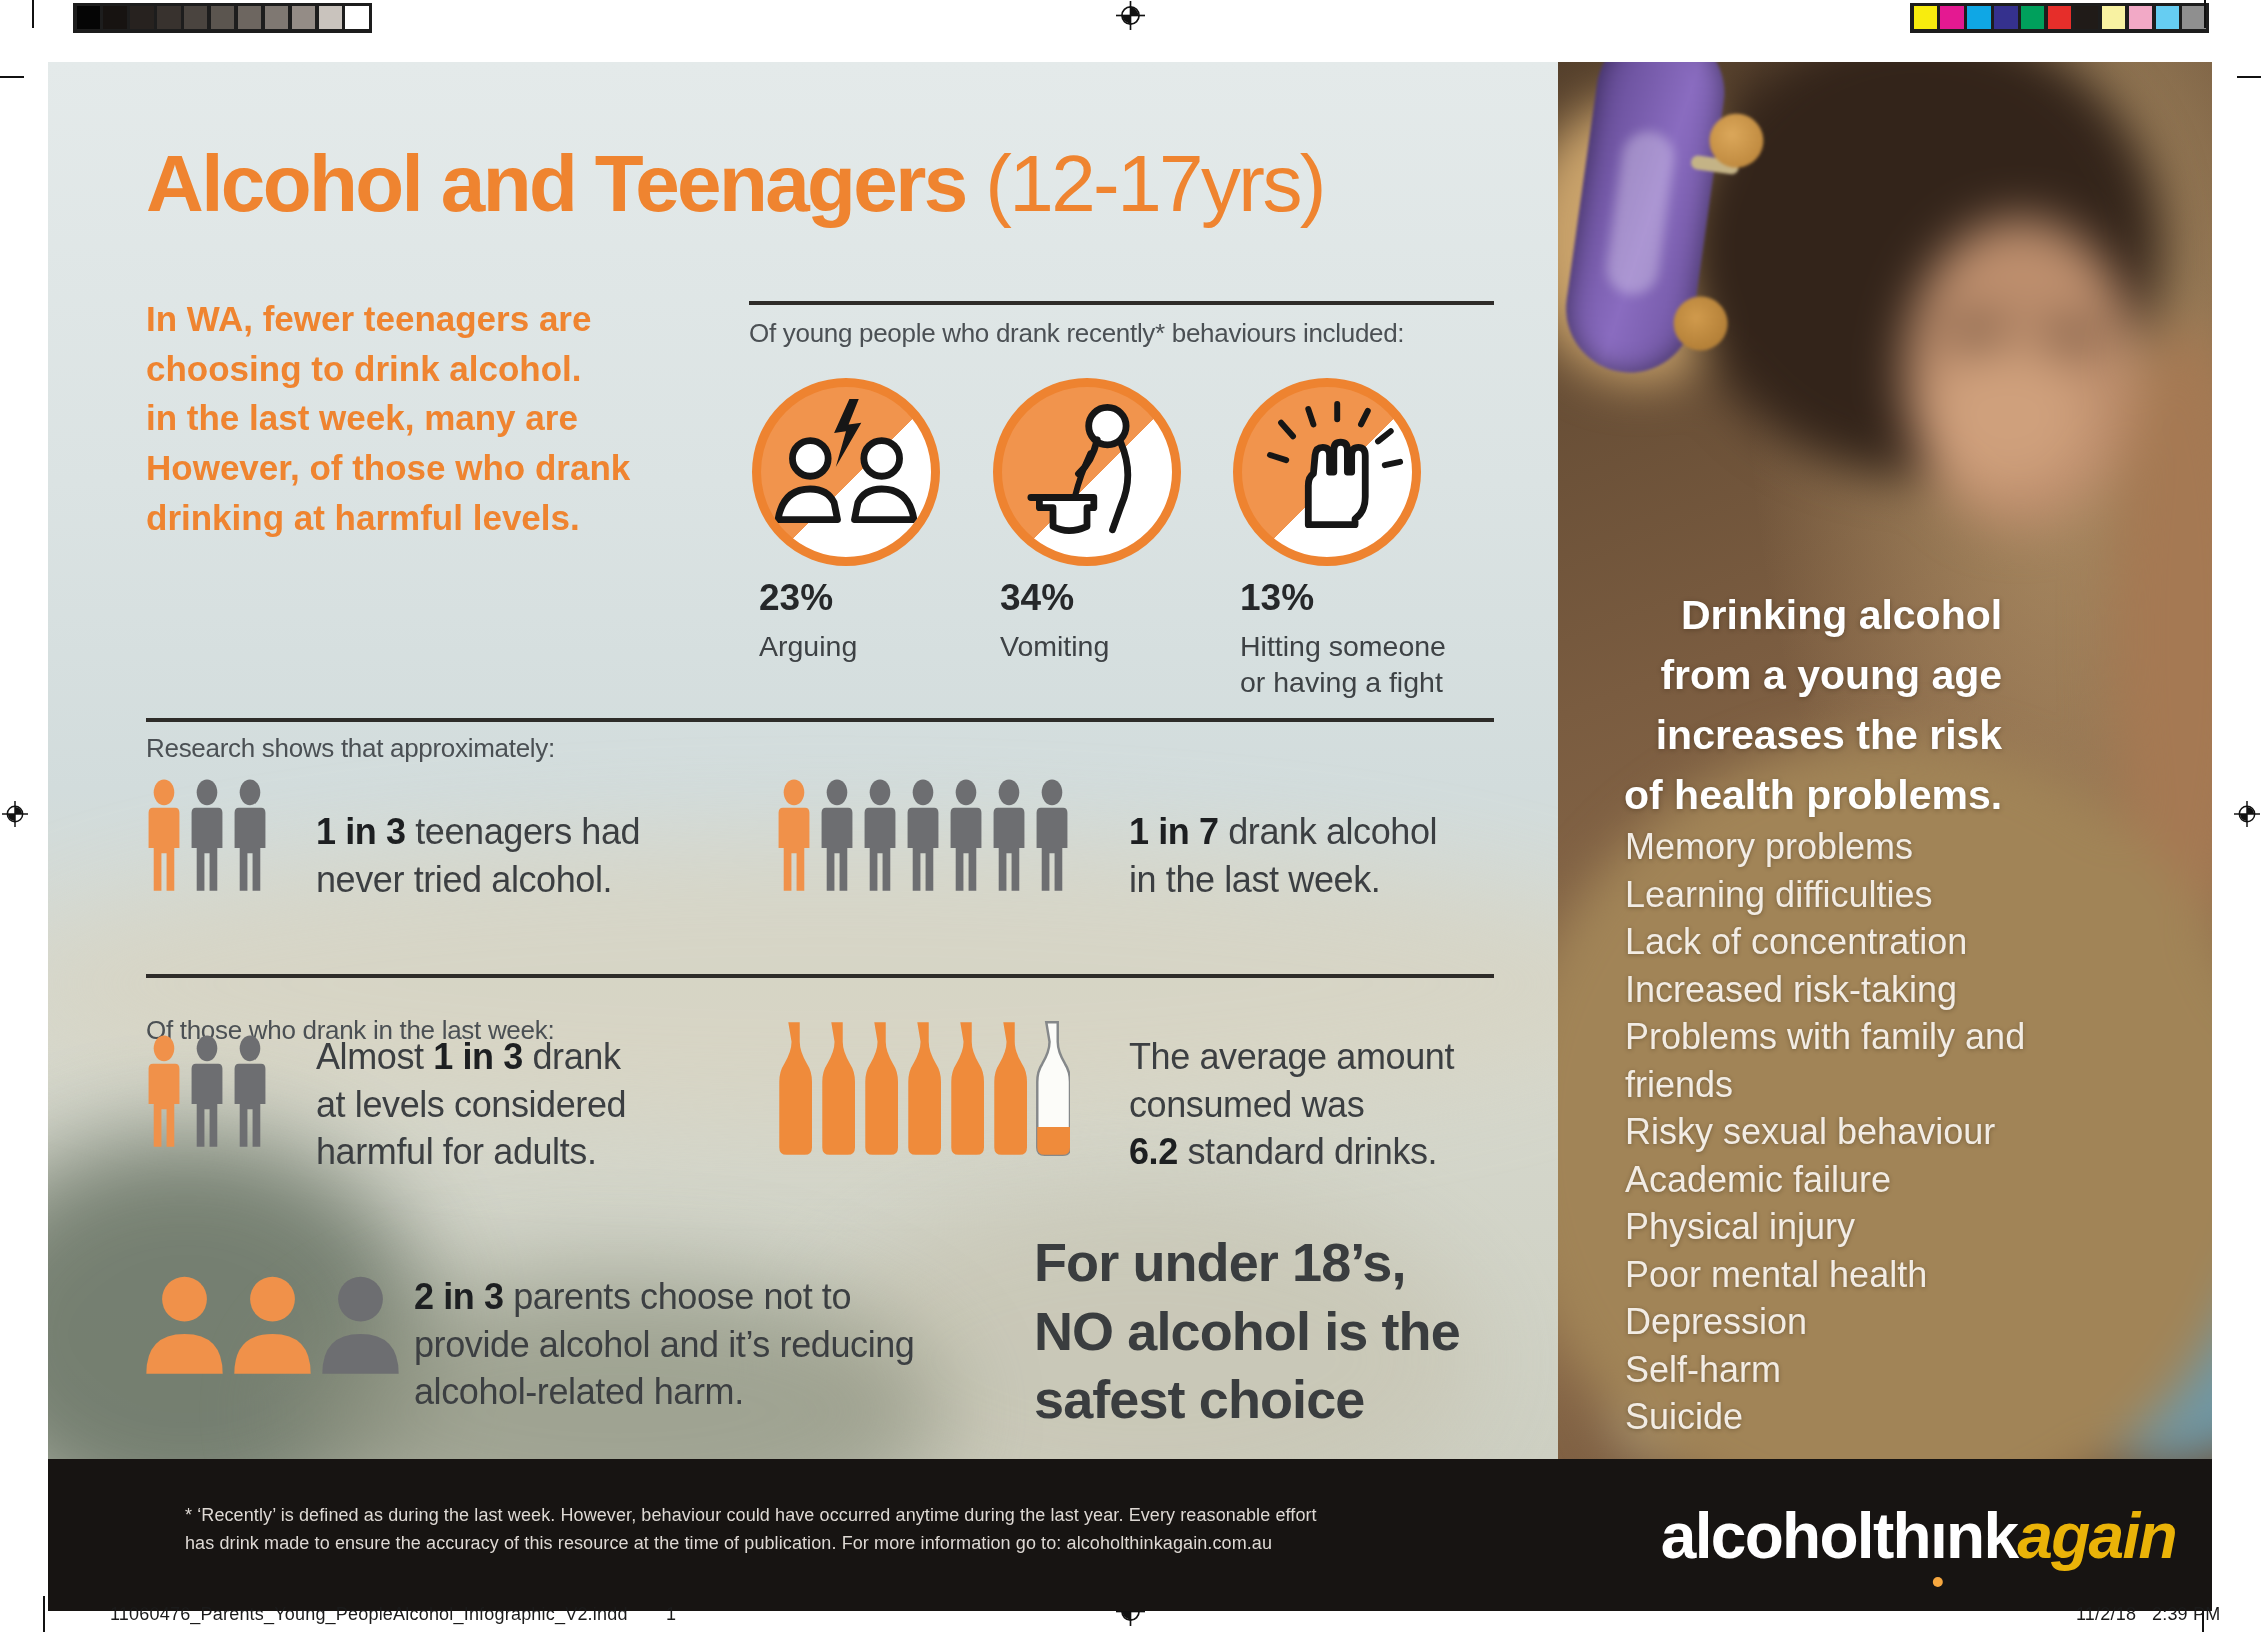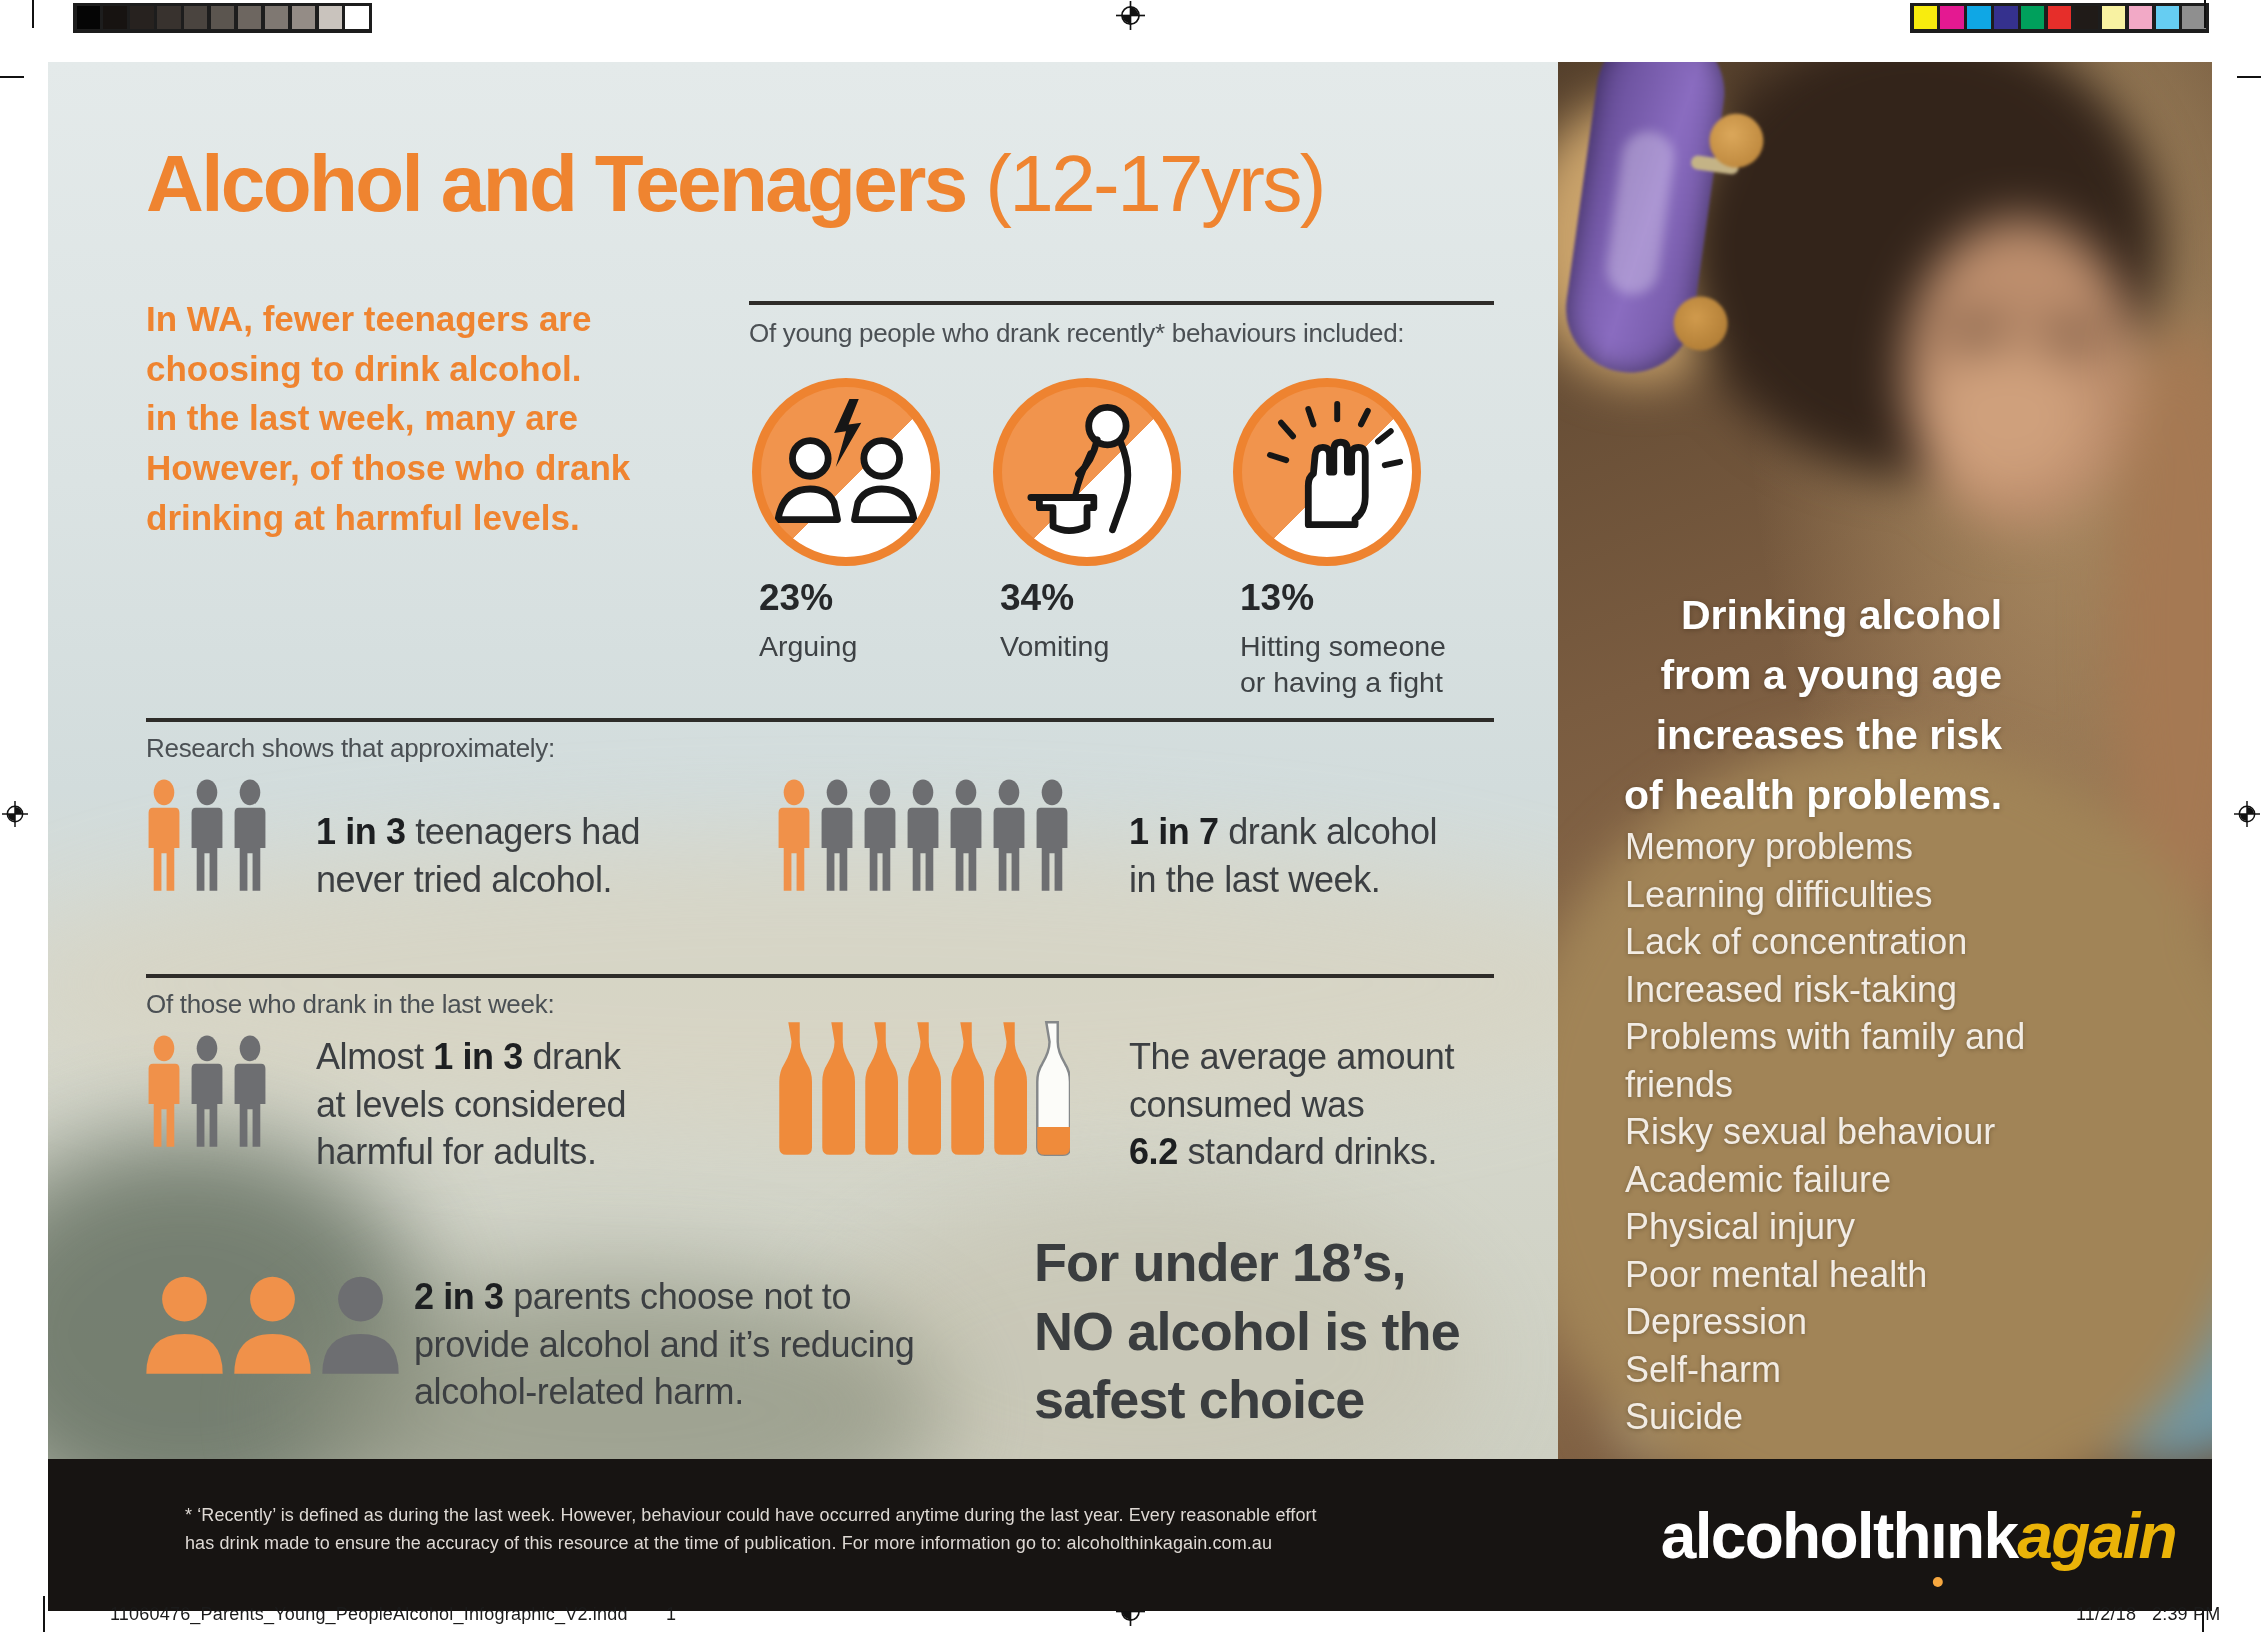--- a/index.html
+++ b/index.html
@@ -278,21 +278,21 @@
       <svg class="person pg" viewBox="0 0 42 136" width="36" height="118">
           <use href="#ic-person"></use>
         </svg>
     </div>
     <div class="stat" style="left:1081px;top:746px">
       <span class="ln"><b>1 in 7</b><span> drank alcohol</span></span>
       <span class="ln">in the last week.</span>
     </div>
 
     <div class="rule" style="left:98px;top:912px;width:1348px"></div>
-    <div class="shead" style="left:98px;top:927px">Of those who drank in the last week:</div>
+    <div class="shead" style="left:98px;top:953px">Of those who drank in the last week:</div>
 
     <div class="people" style="left:98px;top:971px">
       <svg class="person po" viewBox="0 0 42 136" width="36" height="118">
           <use href="#ic-person"></use>
         </svg>
       <svg class="person pg" viewBox="0 0 42 136" width="36" height="118">
           <use href="#ic-person"></use>
         </svg>
       <svg class="person pg" viewBox="0 0 42 136" width="36" height="118">
           <use href="#ic-person"></use>

